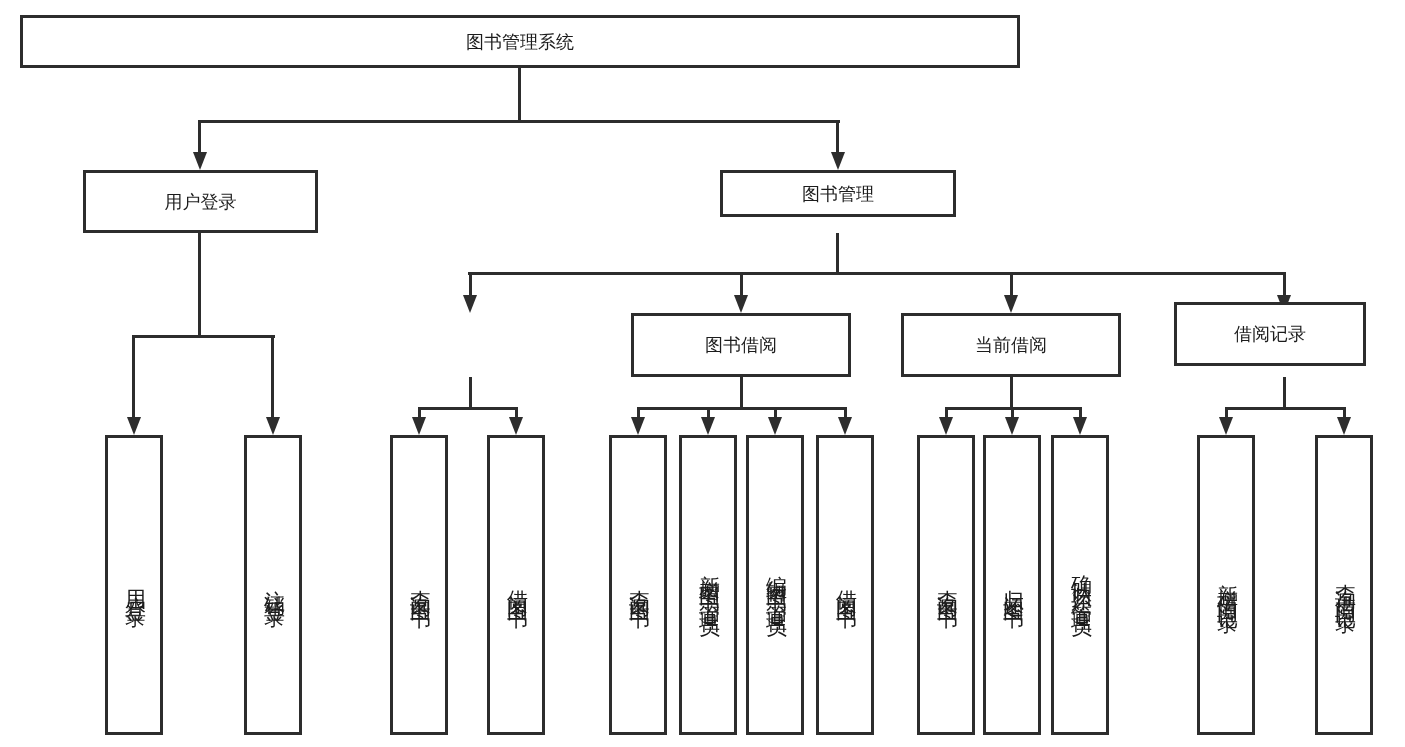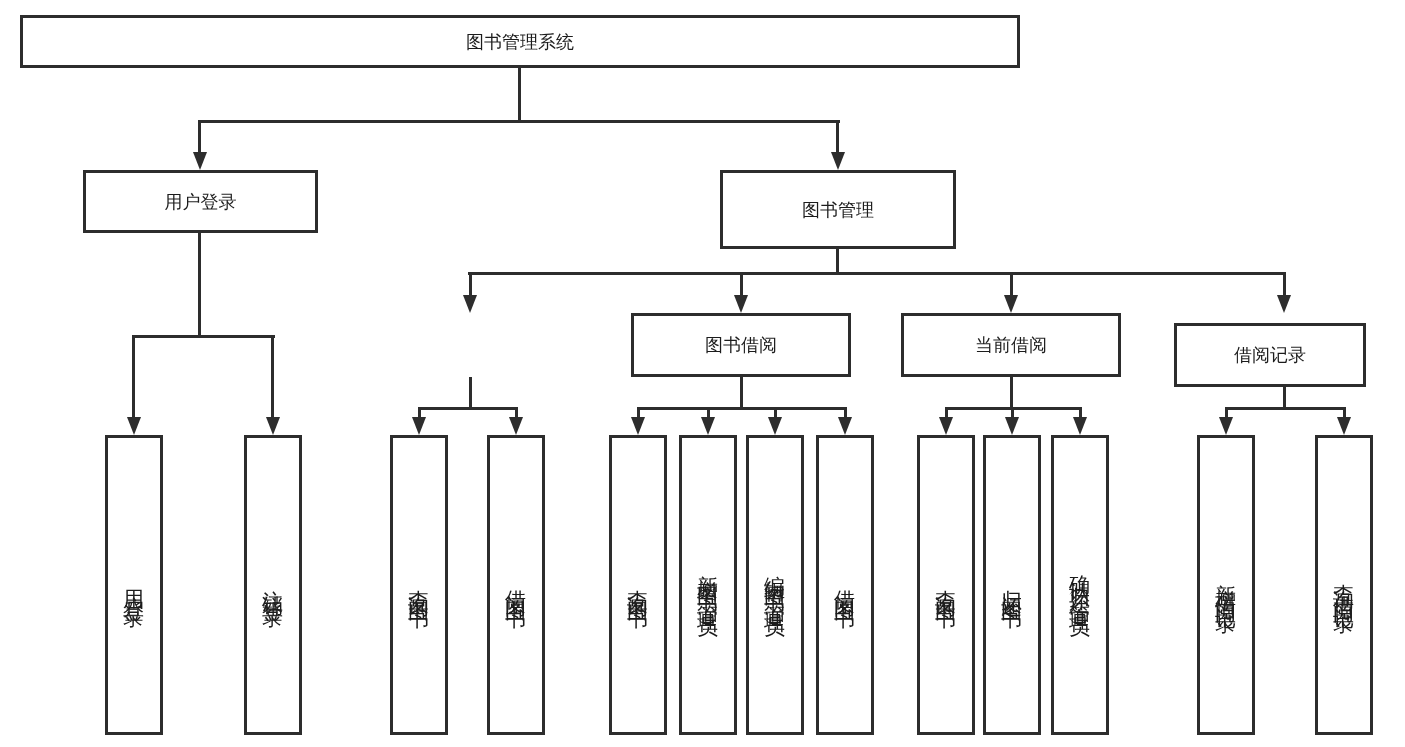--- a/index.html
+++ b/index.html
@@ -8,21 +8,21 @@
     --bg: #ffffff;
     --wm: #b3b3b3;
   }
   * { margin: 0; padding: 0; box-sizing: border-box; }
   html, body { background: var(--bg); }
   .stage {
     position: relative;
     width: 1405px;
     height: 747px;
     background: var(--bg);
-    font-family: Liberation Sans, sans-serif;
+    font-family: Liberation Mono, monospace;
     color: var(--text);
     overflow: hidden;
   }
   .box {
     position: absolute;
     background: #ffffff;
     border: 3px solid var(--line);
     display: flex;
     align-items: center;
     justify-content: center;
@@ -60,34 +60,34 @@
 <div class="stage">
 
   <div class="box hbox" style="left:20px; top:15px; width:1000px; height:53px;">
     <span>图书管理系统</span>
   </div>
 
   <div class="box hbox" style="left:83px; top:170px; width:235px; height:63px;">
     <span>用户登录</span>
   </div>
 
-  <div class="box hbox" style="left:720px; top:170px; width:236px; height:79px;">
+  <div class="box hbox" style="left:720px; top:170px; width:236px; height:47px;">
     <span>图书管理</span>
   </div>
 
 
   <div class="box hbox" style="left:901px; top:313px; width:220px; height:64px;">
     <span>当前借阅</span>
   </div>
 
   <div class="box hbox" style="left:631px; top:313px; width:220px; height:64px;">
     <span>图书借阅</span>
   </div>
 
-  <div class="box hbox" style="left:1174px; top:323px; width:192px; height:64px;">
+  <div class="box hbox" style="left:1174px; top:302px; width:192px; height:64px;">
     <span>借阅记录</span>
   </div>
 
   <div class="box" style="left:105px; top:435px; width:58px; height:300px;">
     <span class="leaf-label">用户登录</span>
   </div>
   <div class="box" style="left:244px; top:435px; width:58px; height:300px;">
     <span class="leaf-label">注销登录</span>
   </div>
 

